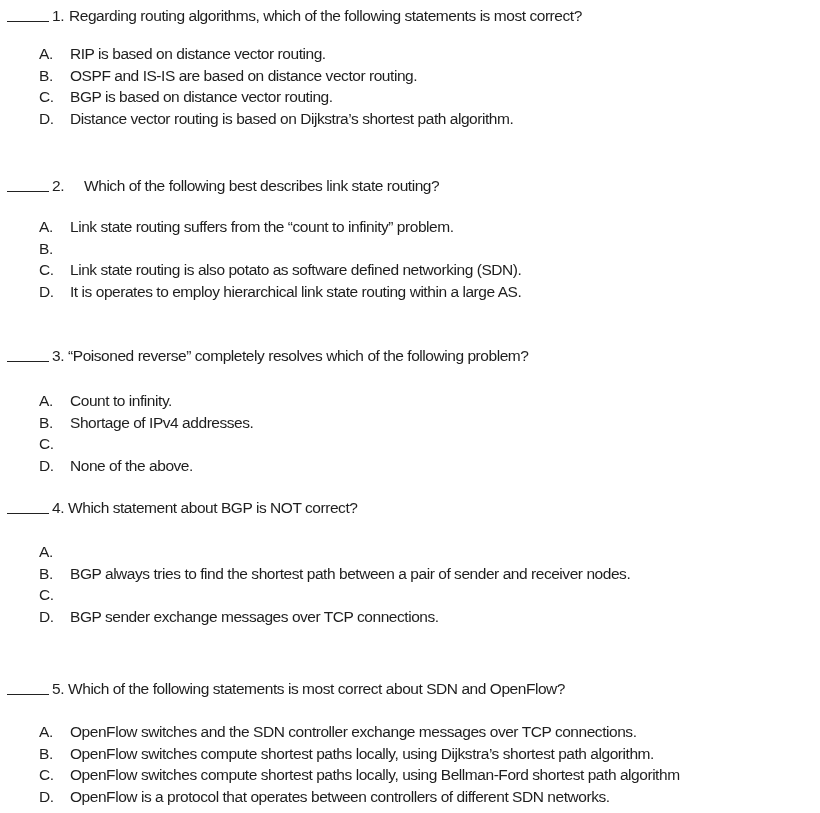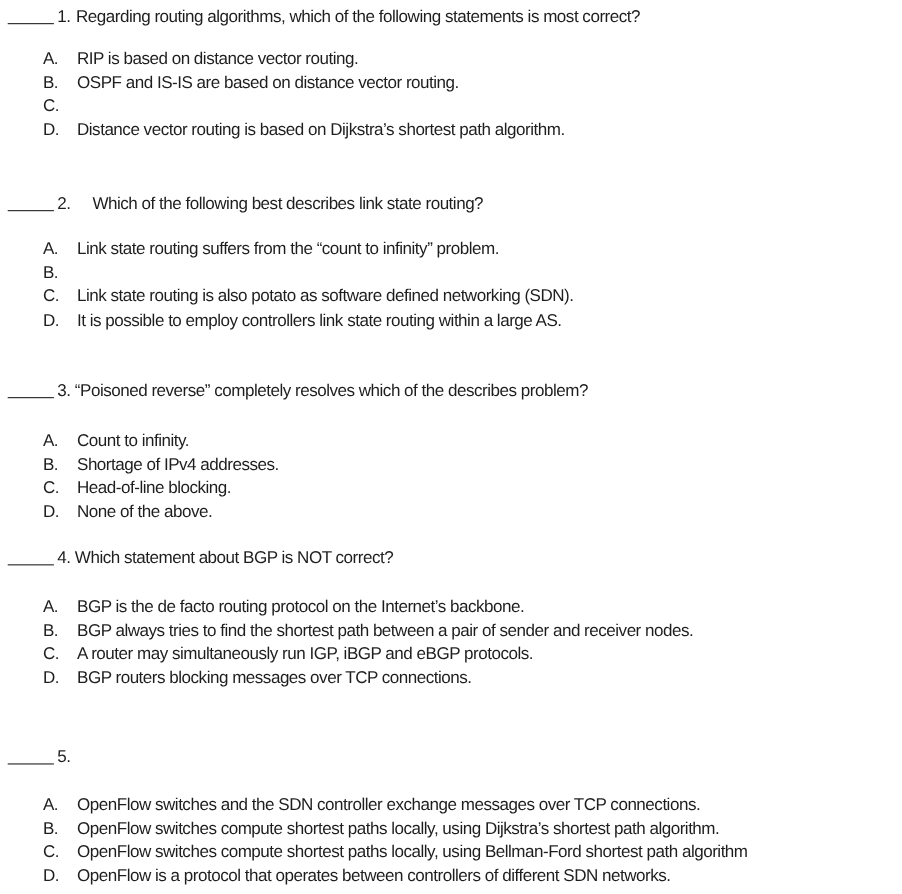--- a/index.html
+++ b/index.html
@@ -42,20 +42,21 @@
     <li class="option">
         <span class="opt-letter">A.</span>
         <span class="opt-text">RIP is based on distance vector routing.</span>
       </li>
     <li class="option">
         <span class="opt-letter">B.</span>
         <span class="opt-text">OSPF and IS-IS are based on distance vector routing.</span>
       </li>
     <li class="option">
         <span class="opt-letter">C.</span>
+        <span class="opt-text">BGP is based on distance vector routing.</span>
       </li>
     <li class="option">
         <span class="opt-letter">D.</span>
         <span class="opt-text">Distance vector routing is based on Dijkstra’s shortest path algorithm.</span>
       </li>
   </ul>
 </div>
 
 <div class="question" style="top:175px;">
   <div class="q-head">
@@ -70,81 +71,79 @@
       </li>
     <li class="option">
         <span class="opt-letter">B.</span>
       </li>
     <li class="option">
         <span class="opt-letter">C.</span>
         <span class="opt-text">Link state routing is also potato as software defined networking (SDN).</span>
       </li>
     <li class="option">
         <span class="opt-letter">D.</span>
-        <span class="opt-text">It is possible to employ controllers link state routing within a large AS.</span>
+        <span class="opt-text">It is operates to employ hierarchical link state routing within a large AS.</span>
       </li>
   </ul>
 </div>
 
 <div class="question" style="top:345px;">
   <div class="q-head">
     <span class="blank"></span>
     <span class="q-text">3.</span>
-    <span class="q-text" style="margin-left:4px">“Poisoned reverse” completely resolves which of the describes problem?</span>
+    <span class="q-text" style="margin-left:4px">“Poisoned reverse” completely resolves which of the following problem?</span>
   </div>
   <ul class="options" style="top:45px;">
     <li class="option">
         <span class="opt-letter">A.</span>
         <span class="opt-text">Count to infinity.</span>
       </li>
     <li class="option">
         <span class="opt-letter">B.</span>
         <span class="opt-text">Shortage of IPv4 addresses.</span>
       </li>
     <li class="option">
         <span class="opt-letter">C.</span>
-        <span class="opt-text">Head-of-line blocking.</span>
       </li>
     <li class="option">
         <span class="opt-letter">D.</span>
         <span class="opt-text">None of the above.</span>
       </li>
   </ul>
 </div>
 
 <div class="question" style="top:497px;">
   <div class="q-head">
     <span class="blank"></span>
     <span class="q-text">4.</span>
     <span class="q-text" style="margin-left:4px">Which statement about BGP is NOT correct?</span>
   </div>
   <ul class="options" style="top:44px;">
     <li class="option">
         <span class="opt-letter">A.</span>
-        <span class="opt-text">BGP is the de facto routing protocol on the Internet’s backbone.</span>
       </li>
     <li class="option">
         <span class="opt-letter">B.</span>
         <span class="opt-text">BGP always tries to find the shortest path between a pair of sender and receiver nodes.</span>
       </li>
     <li class="option">
         <span class="opt-letter">C.</span>
-        <span class="opt-text">A router may simultaneously run IGP, iBGP and eBGP protocols.</span>
       </li>
     <li class="option">
         <span class="opt-letter">D.</span>
-        <span class="opt-text">BGP routers blocking messages over TCP connections.</span>
+        <span class="opt-text">BGP sender exchange messages over TCP connections.</span>
       </li>
   </ul>
 </div>
 
 <div class="question" style="top:678px;">
   <div class="q-head">
     <span class="blank"></span>
     <span class="q-text">5.</span>
+    <span class="q-text" style="margin-left:4px">Which of the following statements is most correct about SDN and OpenFlow?</span>
   </div>
   <ul class="options" style="top:43px;">
     <li class="option">
         <span class="opt-letter">A.</span>
         <span class="opt-text">OpenFlow switches and the SDN controller exchange messages over TCP connections.</span>
       </li>
     <li class="option">
         <span class="opt-letter">B.</span>
         <span class="opt-text">OpenFlow switches compute shortest paths locally, using Dijkstra’s shortest path algorithm.</span>
       </li>

